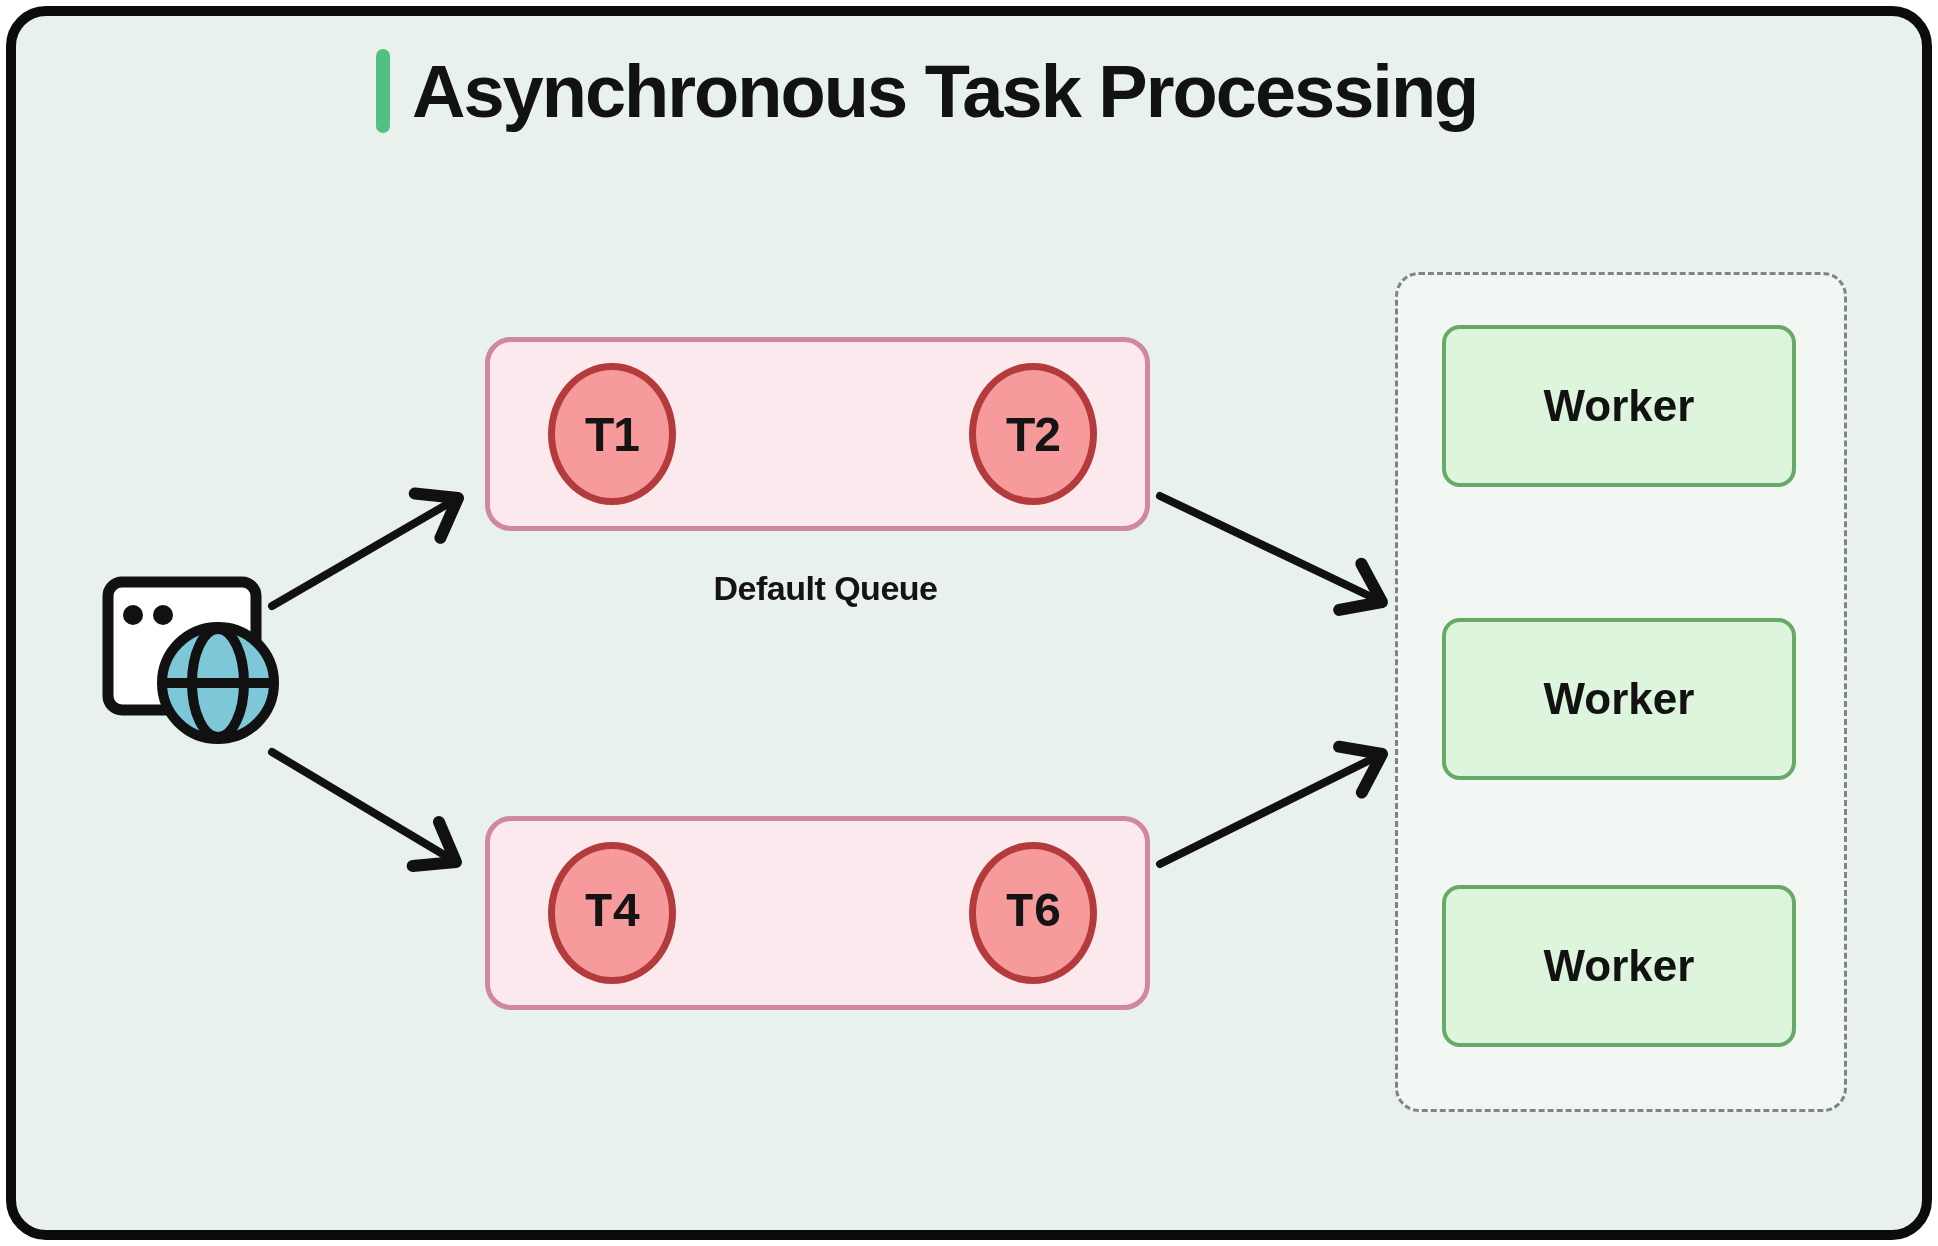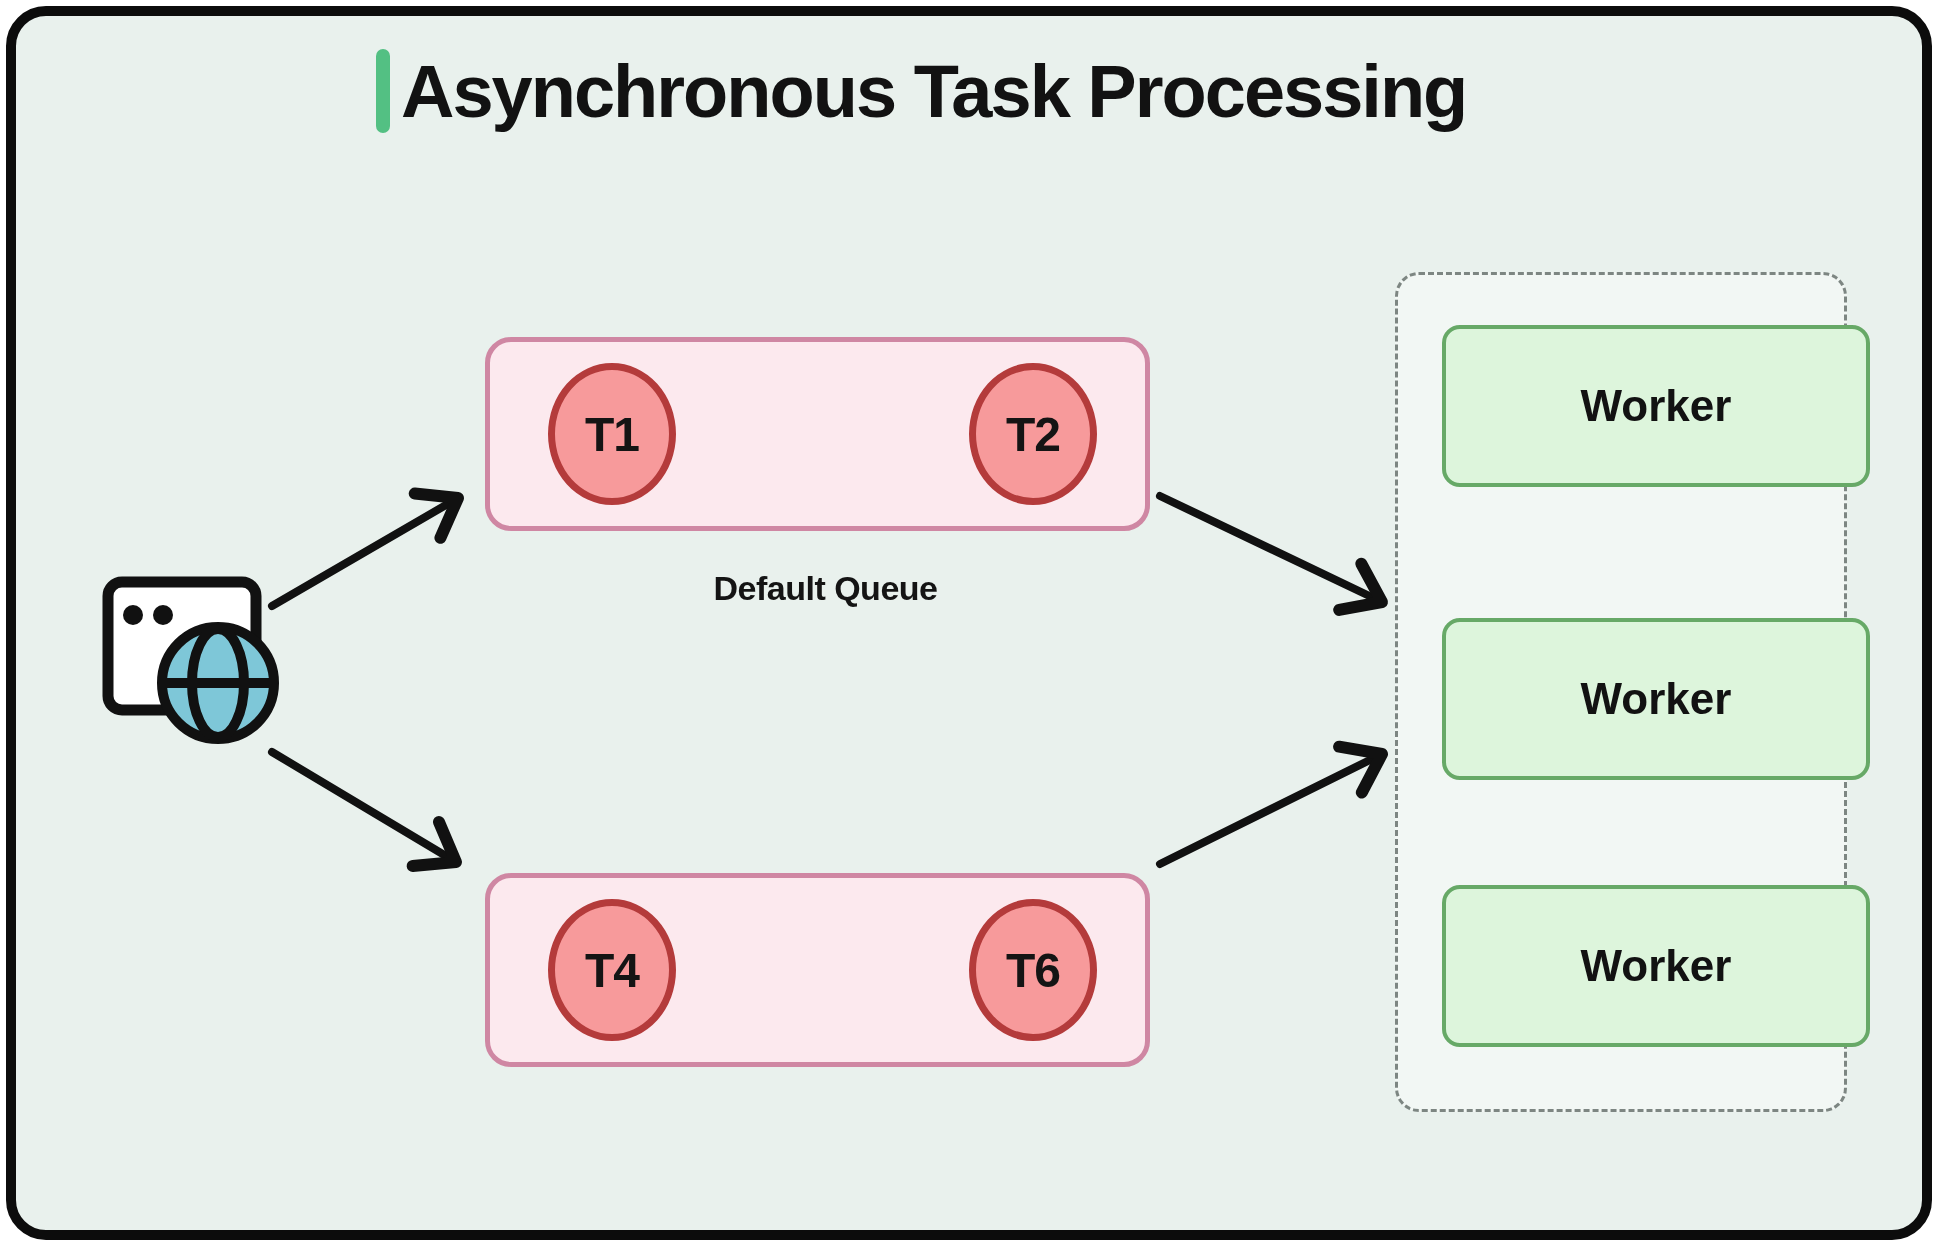--- a/index.html
+++ b/index.html
@@ -8,61 +8,61 @@
     font-family:"Liberation Sans", sans-serif;
     background:#ffffff; overflow:hidden;
   }
   .frame {
     position:absolute; left:6px; top:6px; right:6px; bottom:6px;
     background:#e9f1ed; border:10px solid #0c0c0c; border-radius:40px;
   }
   
   .title-row {
     position:absolute; left:376px; top:36px; height:110px;
-    display:flex; align-items:center; gap:11px;
+    display:flex; align-items:center; gap:22px;
   }
   .accent-bar {
     width:14px; height:84px; border-radius:7px; background:#53c083;
   }
   .title-text {
     font-size:74px; font-weight:bold; letter-spacing:-2px; color:#121212;
     white-space:nowrap;
   }
   
   .client-icon { position:absolute; left:92px; top:570px; width:190px; height:185px; }
   
   .queue {
     position:absolute; left:485px; width:665px; height:194px;
     background:#fce9ee; border:5px solid #cf87a3; border-radius:26px;
     box-sizing:border-box;
     display:flex; align-items:center; justify-content:space-between;
     padding:0 48px 0 58px;
   }
   .queue.default { top:337px; }
-  .queue.urgent  { top:873px; }
+  .queue.urgent  { top:816px;font-family:Liberation Mono, monospace; }
   .task {
     width:128px; height:142px; border-radius:50%;
     background:#f79a9b; border:7px solid #b43b3b; box-sizing:border-box;
     display:flex; align-items:center; justify-content:center;
     font-size:48px; font-weight:bold; color:#141414; letter-spacing:-1px;
   }
   .queue-label {
     position:absolute; left:493px; width:665px; text-align:center;
     font-size:34px; font-weight:bold; color:#141414; letter-spacing:-0.5px;
   }
   .queue-label.default { top:569px; }
   .queue-label.urgent  { top:1062px; }
   
   .worker-pool {
     position:absolute; left:1395px; top:272px; width:452px; height:840px;
     background:#f2f7f4; border:3px dashed #7d8682; border-radius:24px;
     box-sizing:border-box;
   }
   .worker {
-    position:absolute; left:44px; width:428px; height:162px;
+    position:absolute; left:44px; width:354px; height:162px;
     background:#ddf5dc; border:4px solid #67a967; border-radius:18px;
     box-sizing:border-box;
     display:flex; align-items:center; justify-content:center;
     font-size:44px; font-weight:bold; color:#121212;
   }
   .worker.w1 { top:50px; }
   .worker.w2 { top:343px; }
   .worker.w3 { top:610px; }
   
   .arrows { position:absolute; left:0; top:0; width:1938px; height:1246px; pointer-events:none; }

